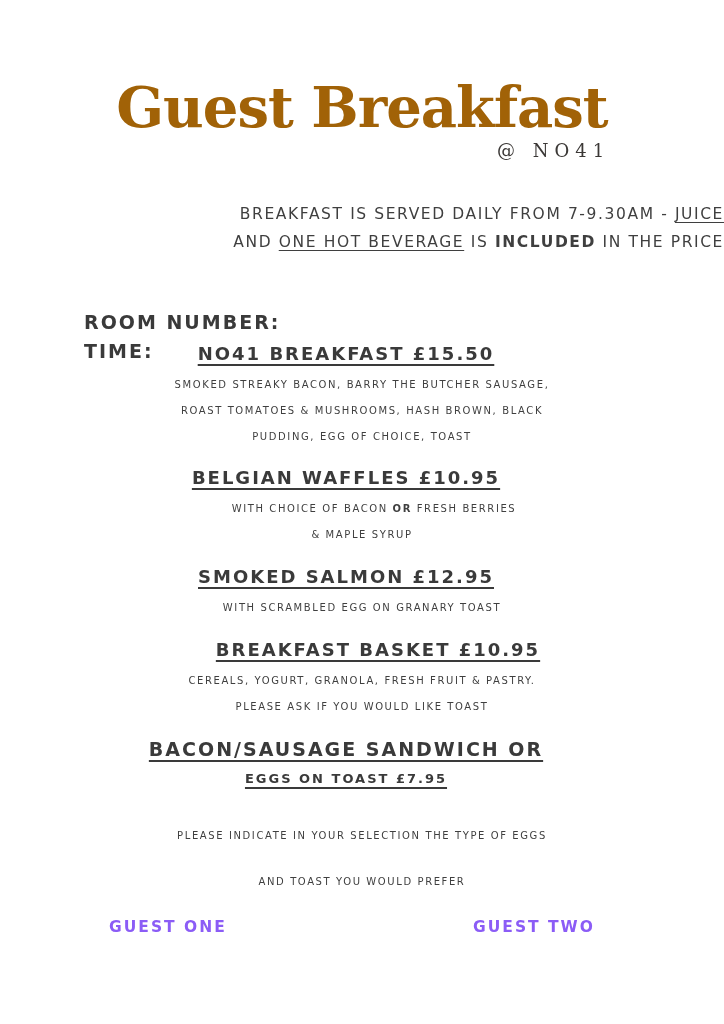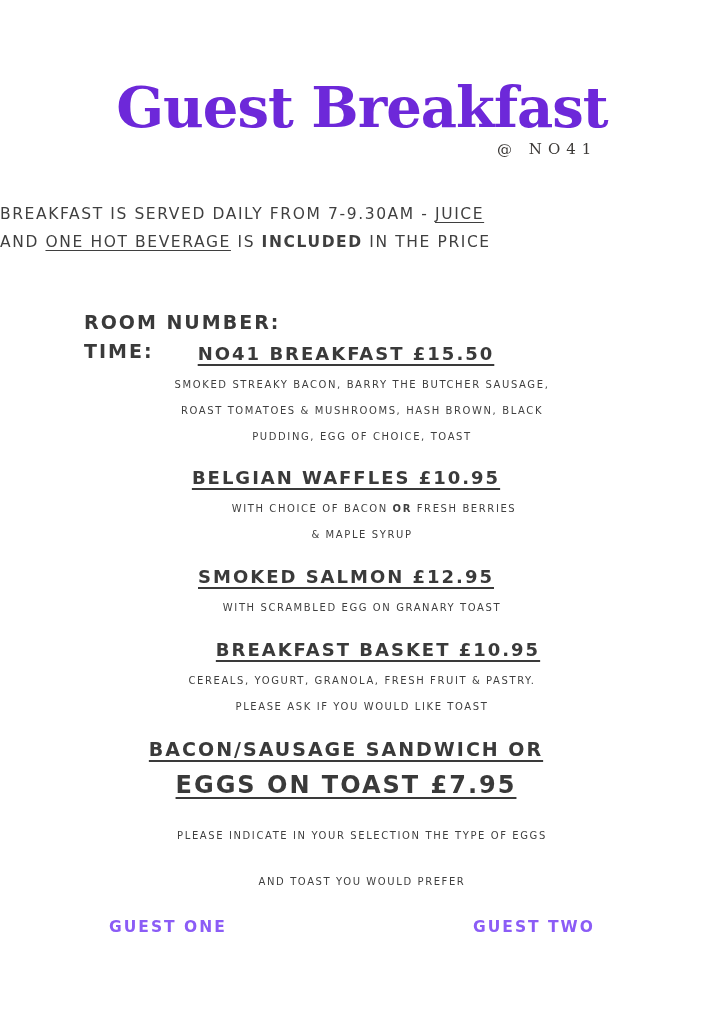--- a/index.html
+++ b/index.html
@@ -1,22 +1,22 @@
 <!DOCTYPE html>
 <html><head>
 <meta charset="utf-8">
 <style>
   html, body { margin:0; padding:0; }
   body { width:724px; height:1024px; background:#ffffff; position:relative; overflow:hidden;
          font-family:"DejaVu Sans", sans-serif; color:#3a3a3a; }
   .abs { position:absolute; }
   .title { left:0; width:724px; top:72px; text-align:center; font-family:"DejaVu Serif", serif;
-           font-weight:bold; font-size:56px; letter-spacing:-1px; color:#6d28d9; line-height:70px; }
-  .subtitle { left:497px; top:140px; font-family:"DejaVu Serif", serif; font-size:15px; letter-spacing:6px; color:#3b3836; }
-  .intro { left:0; width:724px; text-align:left; font-size:15.5px; letter-spacing:1.6px; color:#3f3f3f; }
+           font-weight:bold; font-size:56px; letter-spacing:-1px; color:#a16207; line-height:70px; }
+  .subtitle { left:497px; top:140px; font-family:"DejaVu Serif", serif; font-size:18px; letter-spacing:6px; color:#3b3836; }
+  .intro { left:0; width:724px; text-align:right; font-size:15.5px; letter-spacing:1.6px; color:#3f3f3f; }
   .u { text-decoration:underline; text-underline-offset:3px; }
   .b { font-weight:bold; }
   .label { left:84px; font-weight:bold; font-size:19px; letter-spacing:2px; color:#3a3a3a;margin-top:32px; }
   .heading { left:0; width:692px; text-align:center; font-weight:bold; font-size:18px; letter-spacing:2px;
              color:#3a3a3a; text-decoration:underline; text-underline-offset:4px; text-decoration-thickness:2px; }
   .desc { left:0; width:724px; text-align:center; font-size:10px; letter-spacing:1.6px; color:#3f3f3f; line-height:26px; }
   .guest { font-weight:bold; font-size:15.5px; letter-spacing:2px; color:#8b5cf6; }
 </style>
 </head>
 <body>
@@ -40,19 +40,19 @@
 <div class="abs desc" style="top:522px;">&amp; MAPLE SYRUP</div>
 
 <div class="abs heading" style="top:566px;">SMOKED SALMON  £12.95</div>
 <div class="abs desc" style="top:595px;">WITH SCRAMBLED EGG ON GRANARY TOAST</div>
 
 <div class="abs heading" style="top:639px;padding-left:32px;">BREAKFAST BASKET  £10.95</div>
 <div class="abs desc" style="top:668px;">CEREALS, YOGURT, GRANOLA, FRESH FRUIT &amp; PASTRY.</div>
 <div class="abs desc" style="top:694px;">PLEASE ASK IF YOU WOULD LIKE TOAST</div>
 
 <div class="abs heading" style="top:738px; font-size:19px;">BACON/SAUSAGE SANDWICH OR </div>
-<div class="abs heading" style="top:771px; font-size:24px;">EGGS ON TOAST £7.95</div>
+<div class="abs heading" style="top:771px; font-size:13px;">EGGS ON TOAST £7.95</div>
 
 <div class="abs desc" style="top:823px;">PLEASE INDICATE IN YOUR SELECTION THE TYPE OF EGGS</div>
 <div class="abs desc" style="top:849px;margin-top:20px;">AND TOAST YOU WOULD PREFER</div>
 
 <div class="abs guest" style="left:109px; top:918px;">GUEST ONE</div>
 <div class="abs guest" style="left:473px; top:918px;">GUEST TWO</div>
 
 </body></html>

